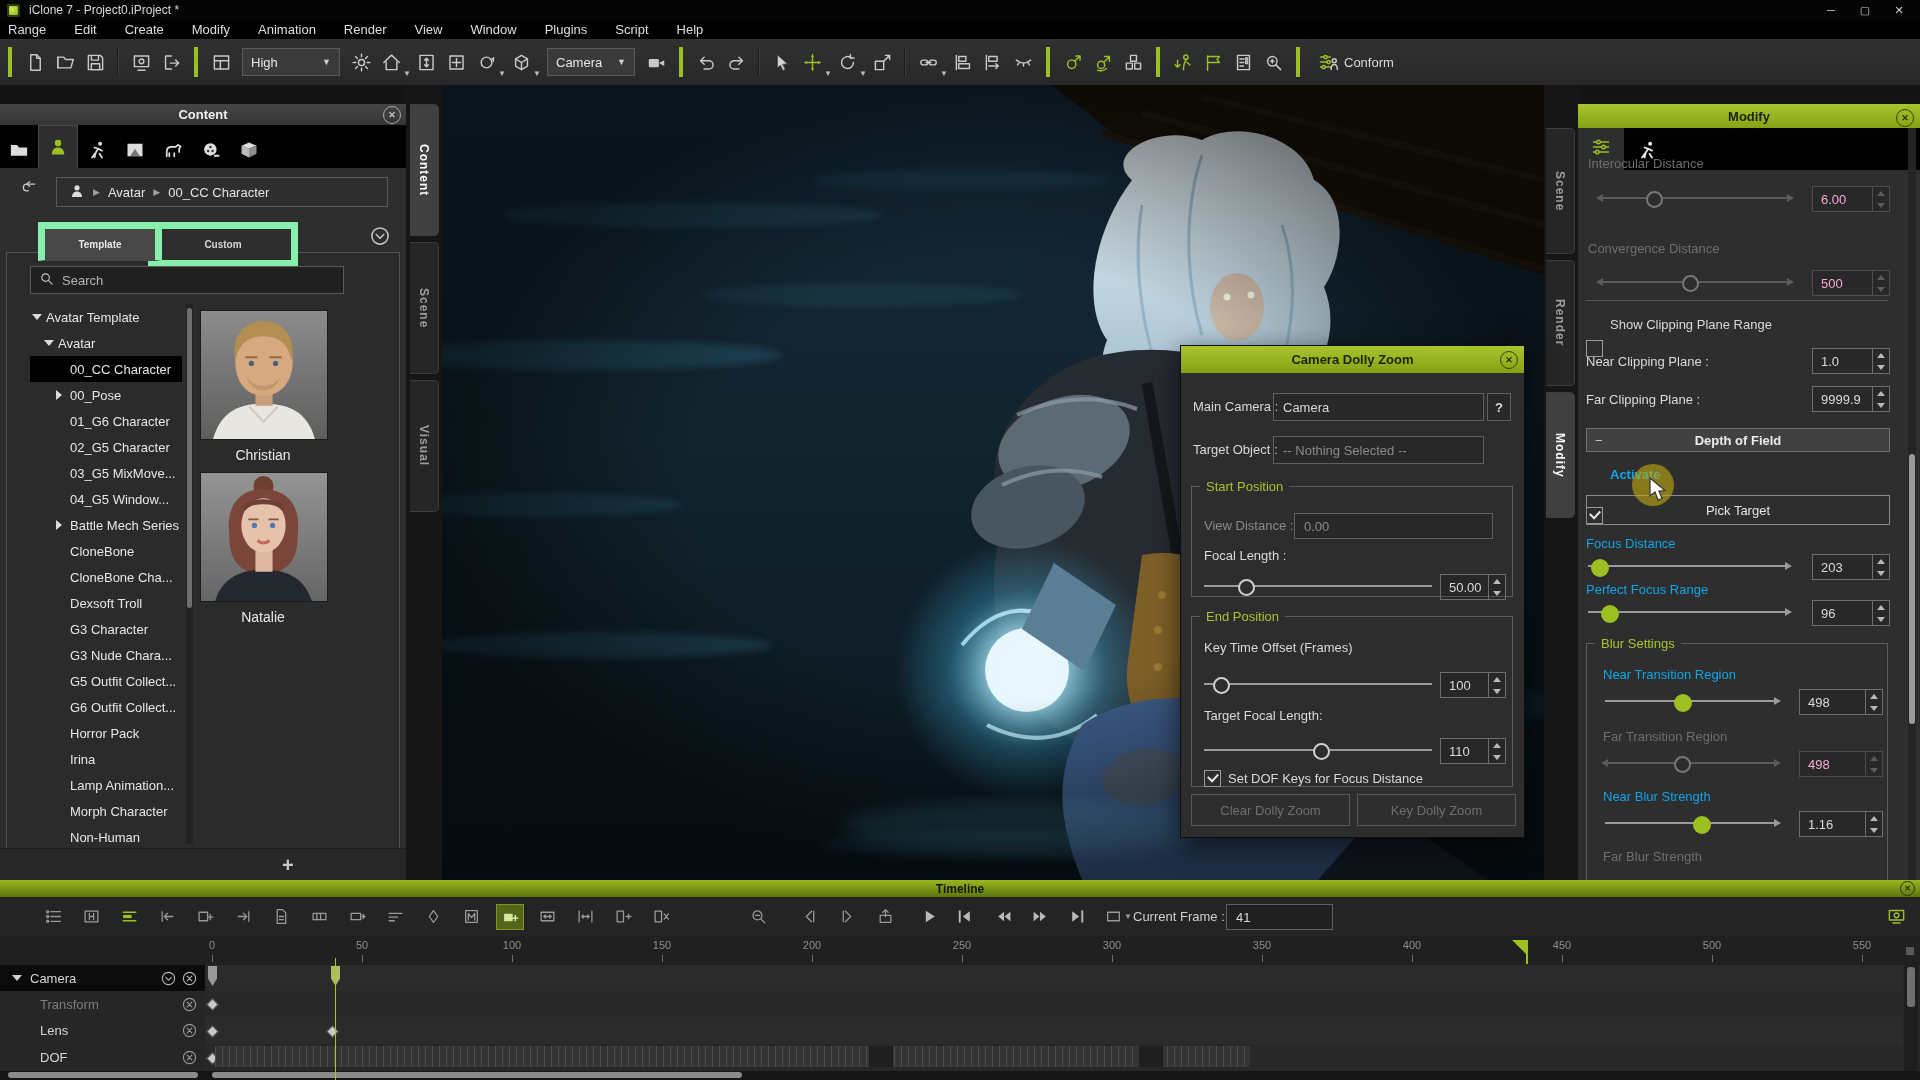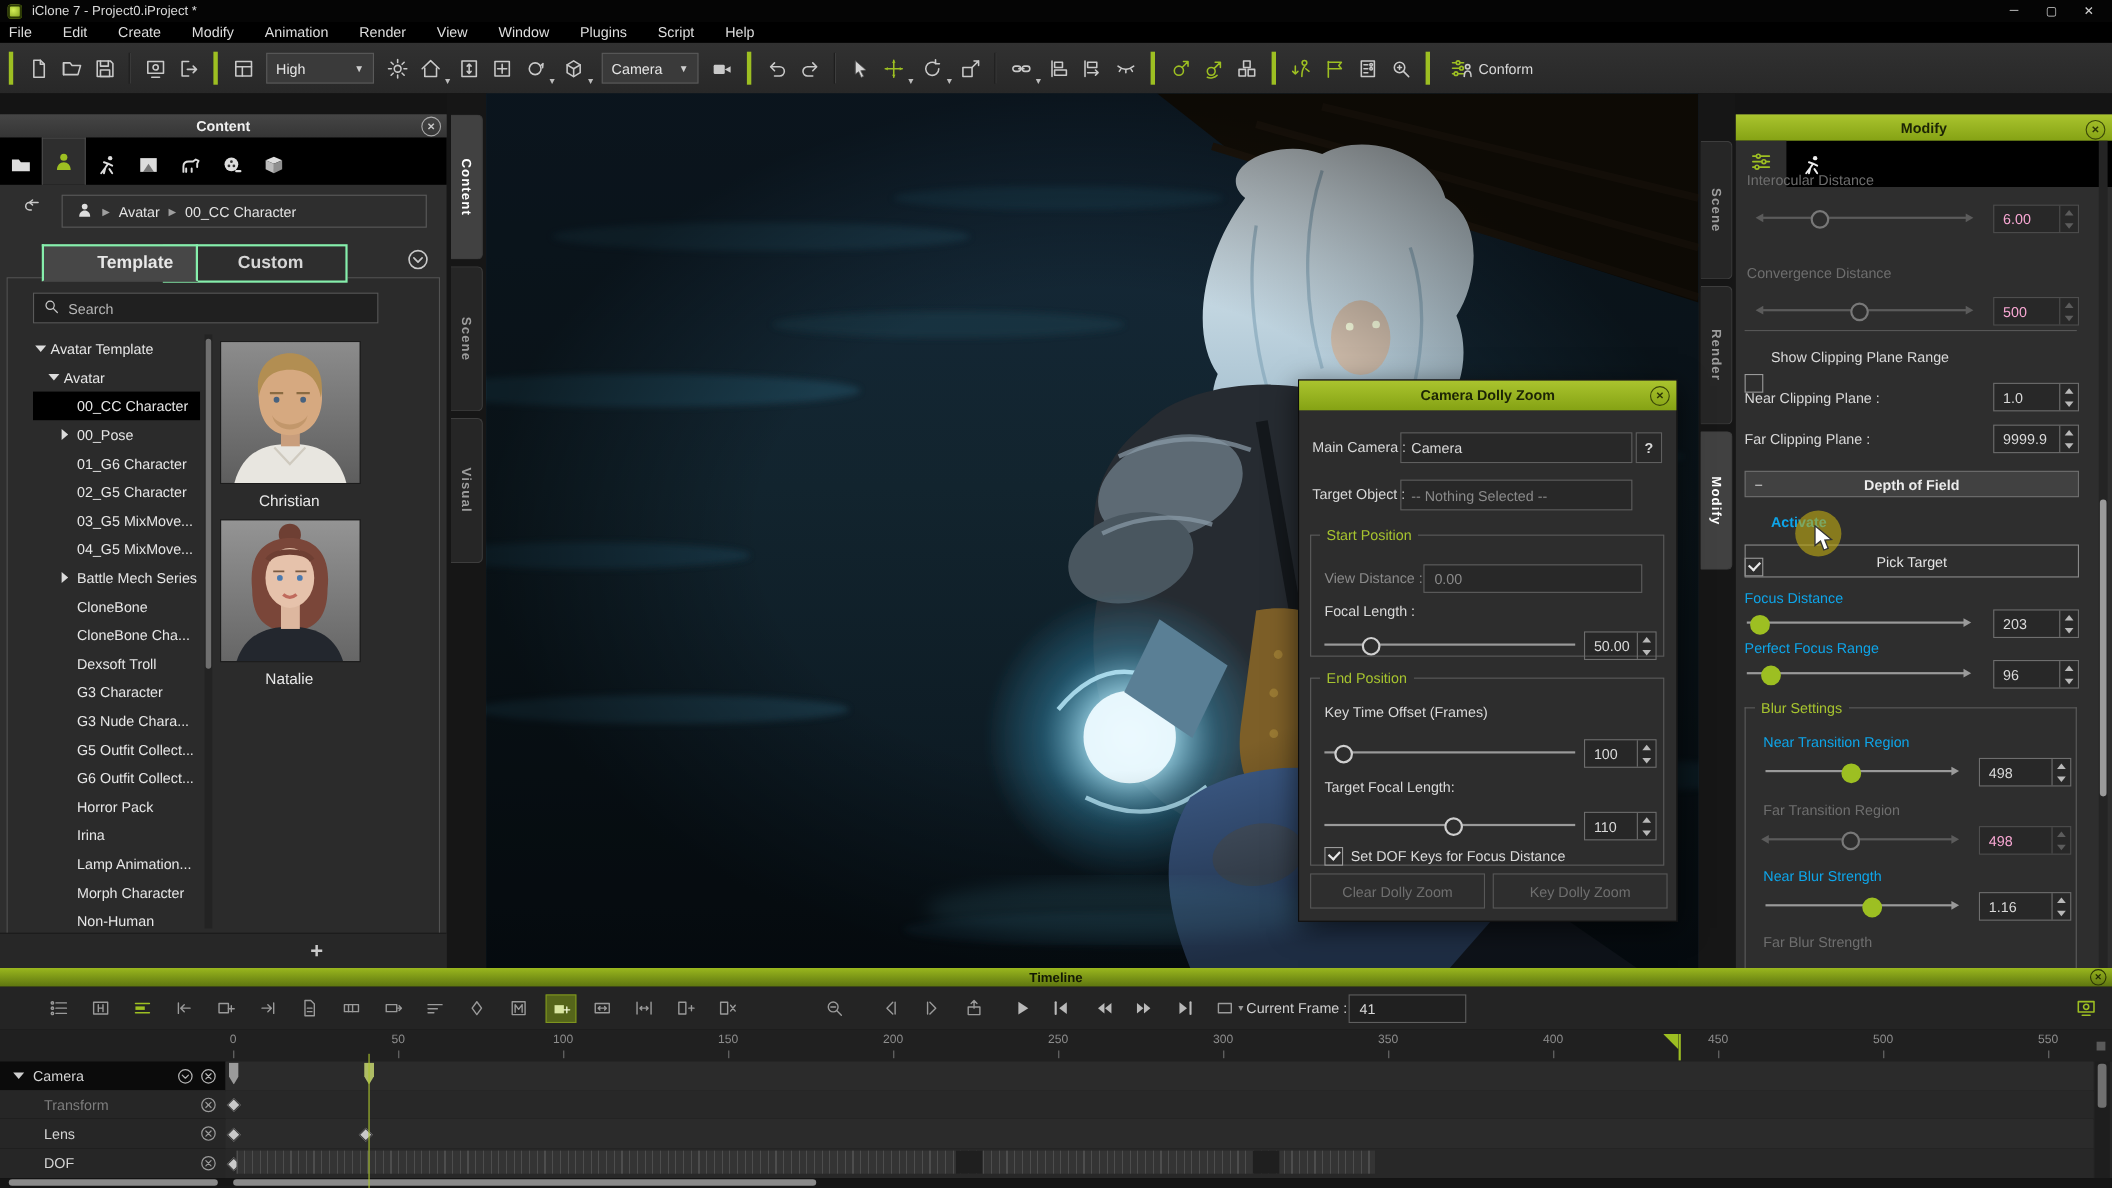--- a/index.html
+++ b/index.html
@@ -60,22 +60,22 @@
   #content-header{left:0;top:0;width:406px;height:21px;background:linear-gradient(#454545,#353535);
       display:flex;align-items:center;justify-content:center;color:#f0f0f0;font-size:13px;font-weight:bold;}
   #cat-strip{left:0;top:21px;width:406px;height:43px;background:#000;display:flex;align-items:flex-end;}
   .cat-tab{width:38px;height:36px;display:flex;align-items:center;justify-content:center;}
   .cat-tab.active{background:#2e2e2e;height:42px;border:1px solid #4a4a4a;border-bottom:none;}
   #crumb-row{left:0;top:64px;width:406px;height:46px;}
   #crumb-box{position:absolute;left:56px;top:9px;width:330px;height:28px;border:1px solid #5a5a5a;
              display:flex;align-items:center;color:#e3e3e3;font-size:13px;}
   .crumb-sep{color:#9f9f9f;font-size:9px;margin:0 8px;}
   #list-outer{left:6px;top:148px;width:392px;height:598px;border:1px solid #525252;background:#2b2b2b;}
-  .ptab{position:absolute;top:118px;height:31px;border:2px solid #86efac;display:flex;align-items:center;
-        justify-content:center;font-size:16px;color:#e8e8e8;font-weight:bold;padding-left:28px;}
+  .ptab{position:absolute;top:118px;height:31px;border:7px solid #86efac;display:flex;align-items:center;
+        justify-content:center;font-size:10px;color:#e8e8e8;font-weight:bold;}
   #tab-template{left:38px;width:110px;background:#474747;border-bottom:1px solid #474747;z-index:3;}
   #tab-custom{left:148px;width:136px;background:#2e2e2e;color:#d6d6d6;}
   #search-box{left:30px;top:162px;width:312px;height:26px;background:#202020;border:1px solid #5a5a5a;
               display:flex;align-items:center;}
   #search-box span{color:#b5b5b5;font-size:13px;margin-left:8px;}
   #tree{left:30px;top:200px;width:152px;height:540px;overflow:hidden;}
   .tree-row{position:relative;height:26px;display:flex;align-items:center;color:#e6e6e6;font-size:13px;white-space:nowrap;}
   .tree-row.sel{background:#000;}
   .tri{position:absolute;width:0;height:0;}
   .tri.exp{border-left:5px solid transparent;border-right:5px solid transparent;border-top:6px solid #dcdcdc;}
@@ -161,21 +161,21 @@
     <div id="appicon"></div>
     <div id="wintitle">iClone 7 - Project0.iProject *</div>
     <div id="winbtns">
       <div class="winbtn">─</div>
       <div class="winbtn">▢</div>
       <div class="winbtn">✕</div>
     </div>
   </div>
 
   <div id="menubar" class="abs">
-      <div class="menu-item">File</div>
+      <div class="menu-item">Range</div>
       <div class="menu-item">Edit</div>
       <div class="menu-item">Create</div>
       <div class="menu-item">Modify</div>
       <div class="menu-item">Animation</div>
       <div class="menu-item">Render</div>
       <div class="menu-item">View</div>
       <div class="menu-item">Window</div>
       <div class="menu-item">Plugins</div>
       <div class="menu-item">Script</div>
       <div class="menu-item">Help</div>
@@ -514,21 +514,21 @@
         <div class="tree-row">
           <span style="margin-left: 40px;">01_G6 Character</span>
         </div>
         <div class="tree-row">
           <span style="margin-left: 40px;">02_G5 Character</span>
         </div>
         <div class="tree-row">
           <span style="margin-left: 40px;">03_G5 MixMove...</span>
         </div>
         <div class="tree-row">
-          <span style="margin-left: 40px;">04_G5 MixMove...</span>
+          <span style="margin-left: 40px;">04_G5 Window...</span>
         </div>
         <div class="tree-row">
           <span class="tri col" style="left: 26px; top: 8px;"></span>
           <span style="margin-left: 40px;">Battle Mech Series</span>
         </div>
         <div class="tree-row">
           <span style="margin-left: 40px;">CloneBone</span>
         </div>
         <div class="tree-row">
           <span style="margin-left: 40px;">CloneBone Cha...</span>

